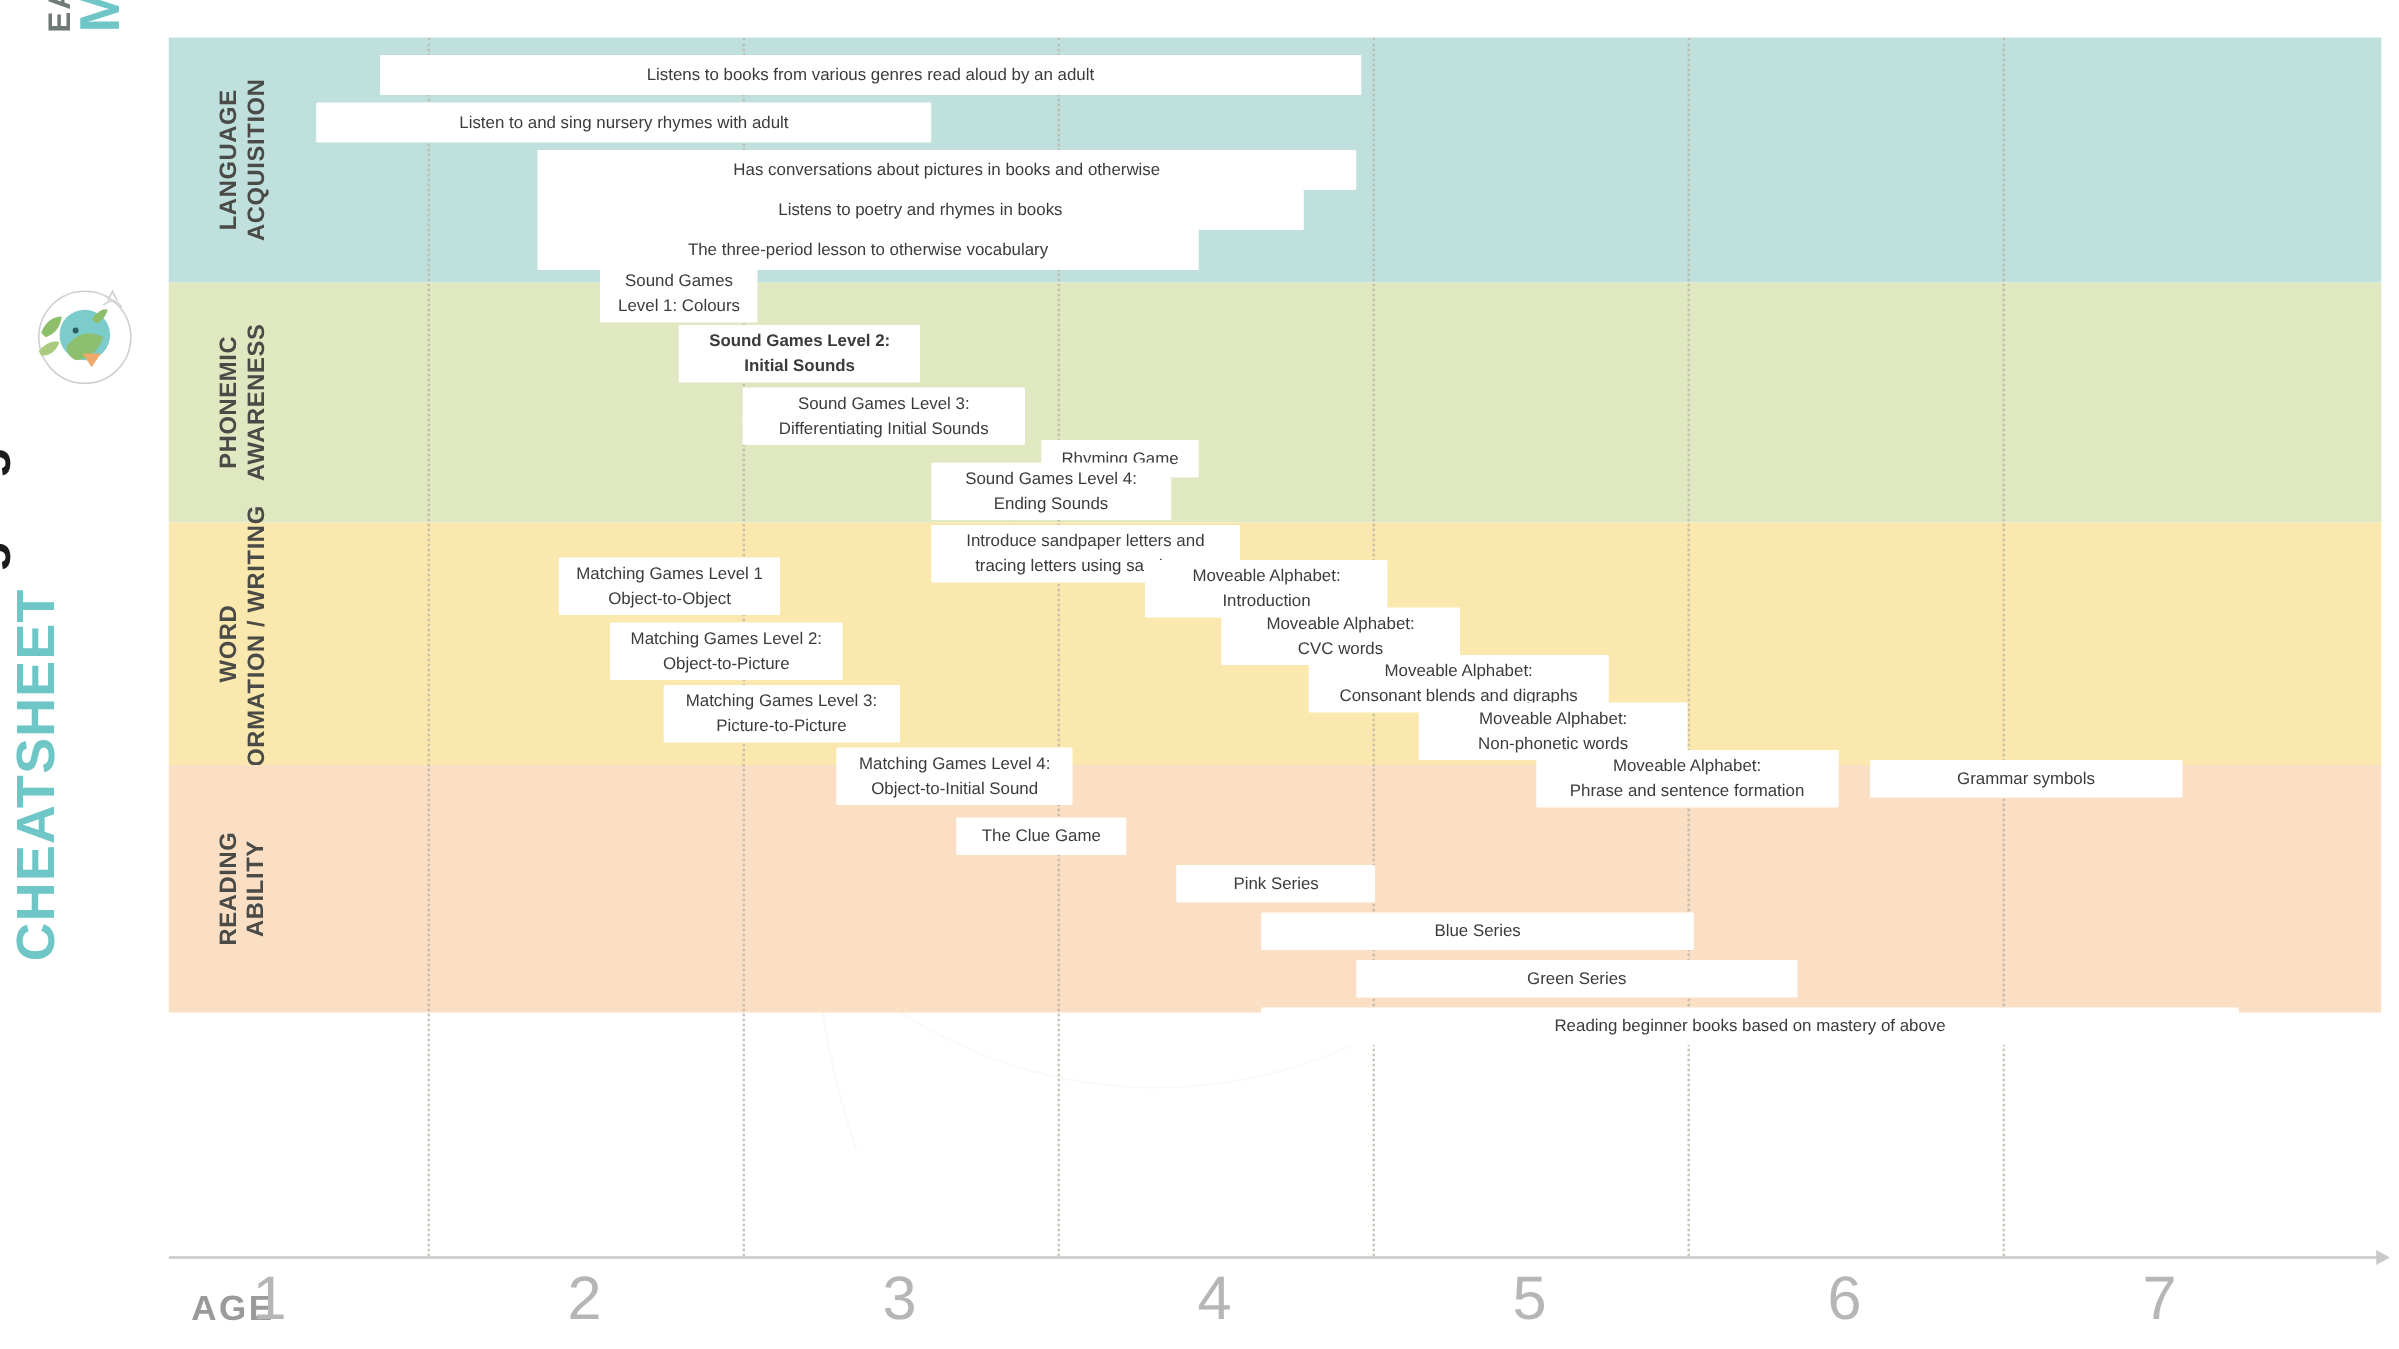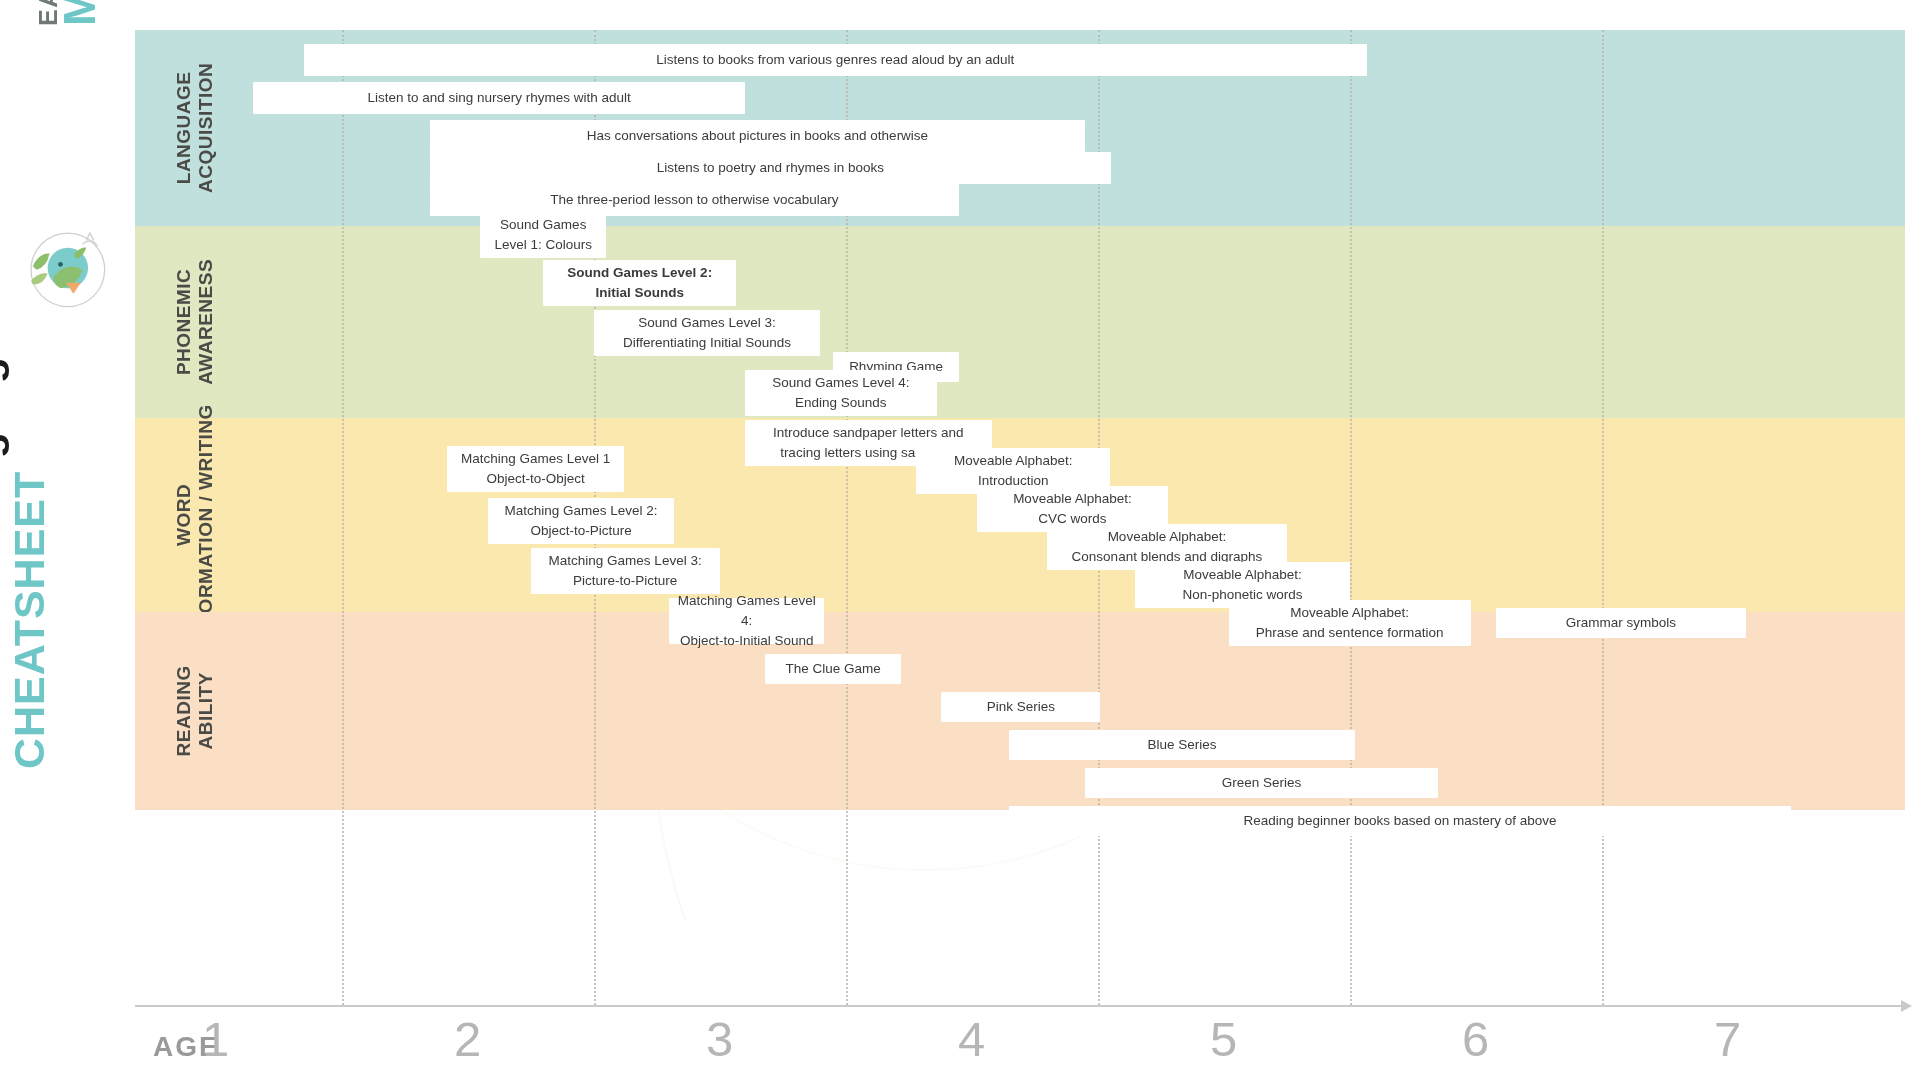--- a/index.html
+++ b/index.html
@@ -186,30 +186,30 @@
         <div class="band-label">
           <span>READING<br>ABILITY</span>
         </div>
       </div>
       <div class="grid" style="left: 206.64px;"></div>
       <div class="grid" style="left: 458.64px;"></div>
       <div class="grid" style="left: 710.64px;"></div>
       <div class="grid" style="left: 962.64px;"></div>
       <div class="grid" style="left: 1214.64px;"></div>
       <div class="grid" style="left: 1466.64px;"></div>
-      <div class="bar" style="left: 168.84px; width: 1063px; top: 14px; height: 32px;">
+      <div class="bar" style="left: 168.84px; width: 785px; top: 14px; height: 32px;">
         <span>Listens to books from various genres read aloud by an adult</span>
       </div>
       <div class="bar" style="left: 118.44px; width: 491.4px; top: 52px; height: 32px;">
         <span>Listen to and sing nursery rhymes with adult</span>
       </div>
       <div class="bar" style="left: 294.84px; width: 655.2px; top: 90px; height: 32px;">
         <span>Has conversations about pictures in books and otherwise</span>
       </div>
-      <div class="bar" style="left: 294.84px; width: 681px; top: 122px; height: 32px;">
+      <div class="bar" style="left: 294.84px; width: 613px; top: 122px; height: 32px;">
         <span>Listens to poetry and rhymes in books</span>
       </div>
       <div class="bar" style="left: 294.84px; width: 529.2px; top: 154px; height: 32px;">
         <span>The three-period lesson to otherwise vocabulary</span>
       </div>
       <div class="bar two-line" style="left: 345.24px; width: 126px; top: 182px; height: 46px;">
         <span>Sound Games<br>Level 1: Colours</span>
       </div>
       <div class="bar two-line" style="left: 408.24px; width: 193px; top: 230px; height: 46px; font-weight: bold;">
         <span>Sound Games Level 2:<br>Initial Sounds</span>
@@ -228,21 +228,21 @@
       </div>
       <div class="bar two-line" style="left: 312.48px; width: 176.4px; top: 416px; height: 46px;">
         <span>Matching Games Level 1<br>Object-to-Object</span>
       </div>
       <div class="bar two-line" style="left: 352.8px; width: 186.48px; top: 468px; height: 46px;">
         <span>Matching Games Level 2:<br>Object-to-Picture</span>
       </div>
       <div class="bar two-line" style="left: 395.64px; width: 189px; top: 518px; height: 46px;">
         <span>Matching Games Level 3:<br>Picture-to-Picture</span>
       </div>
-      <div class="bar two-line" style="left: 534.24px; width: 155px; top: 568px; height: 46px;">
+      <div class="bar two-line" style="left: 534.24px; width: 189px; top: 568px; height: 46px;">
         <span>Matching Games Level 4:<br>Object-to-Initial Sound</span>
       </div>
       <div class="bar two-line" style="left: 781.2px; width: 194.04px; top: 418px; height: 46px;">
         <span>Moveable Alphabet:<br>Introduction</span>
       </div>
       <div class="bar two-line" style="left: 841.68px; width: 191.52px; top: 456px; height: 46px;">
         <span>Moveable Alphabet:<br>CVC words</span>
       </div>
       <div class="bar two-line" style="left: 912.24px; width: 239.4px; top: 494px; height: 46px;">
         <span>Moveable Alphabet:<br>Consonant blends and digraphs</span>

